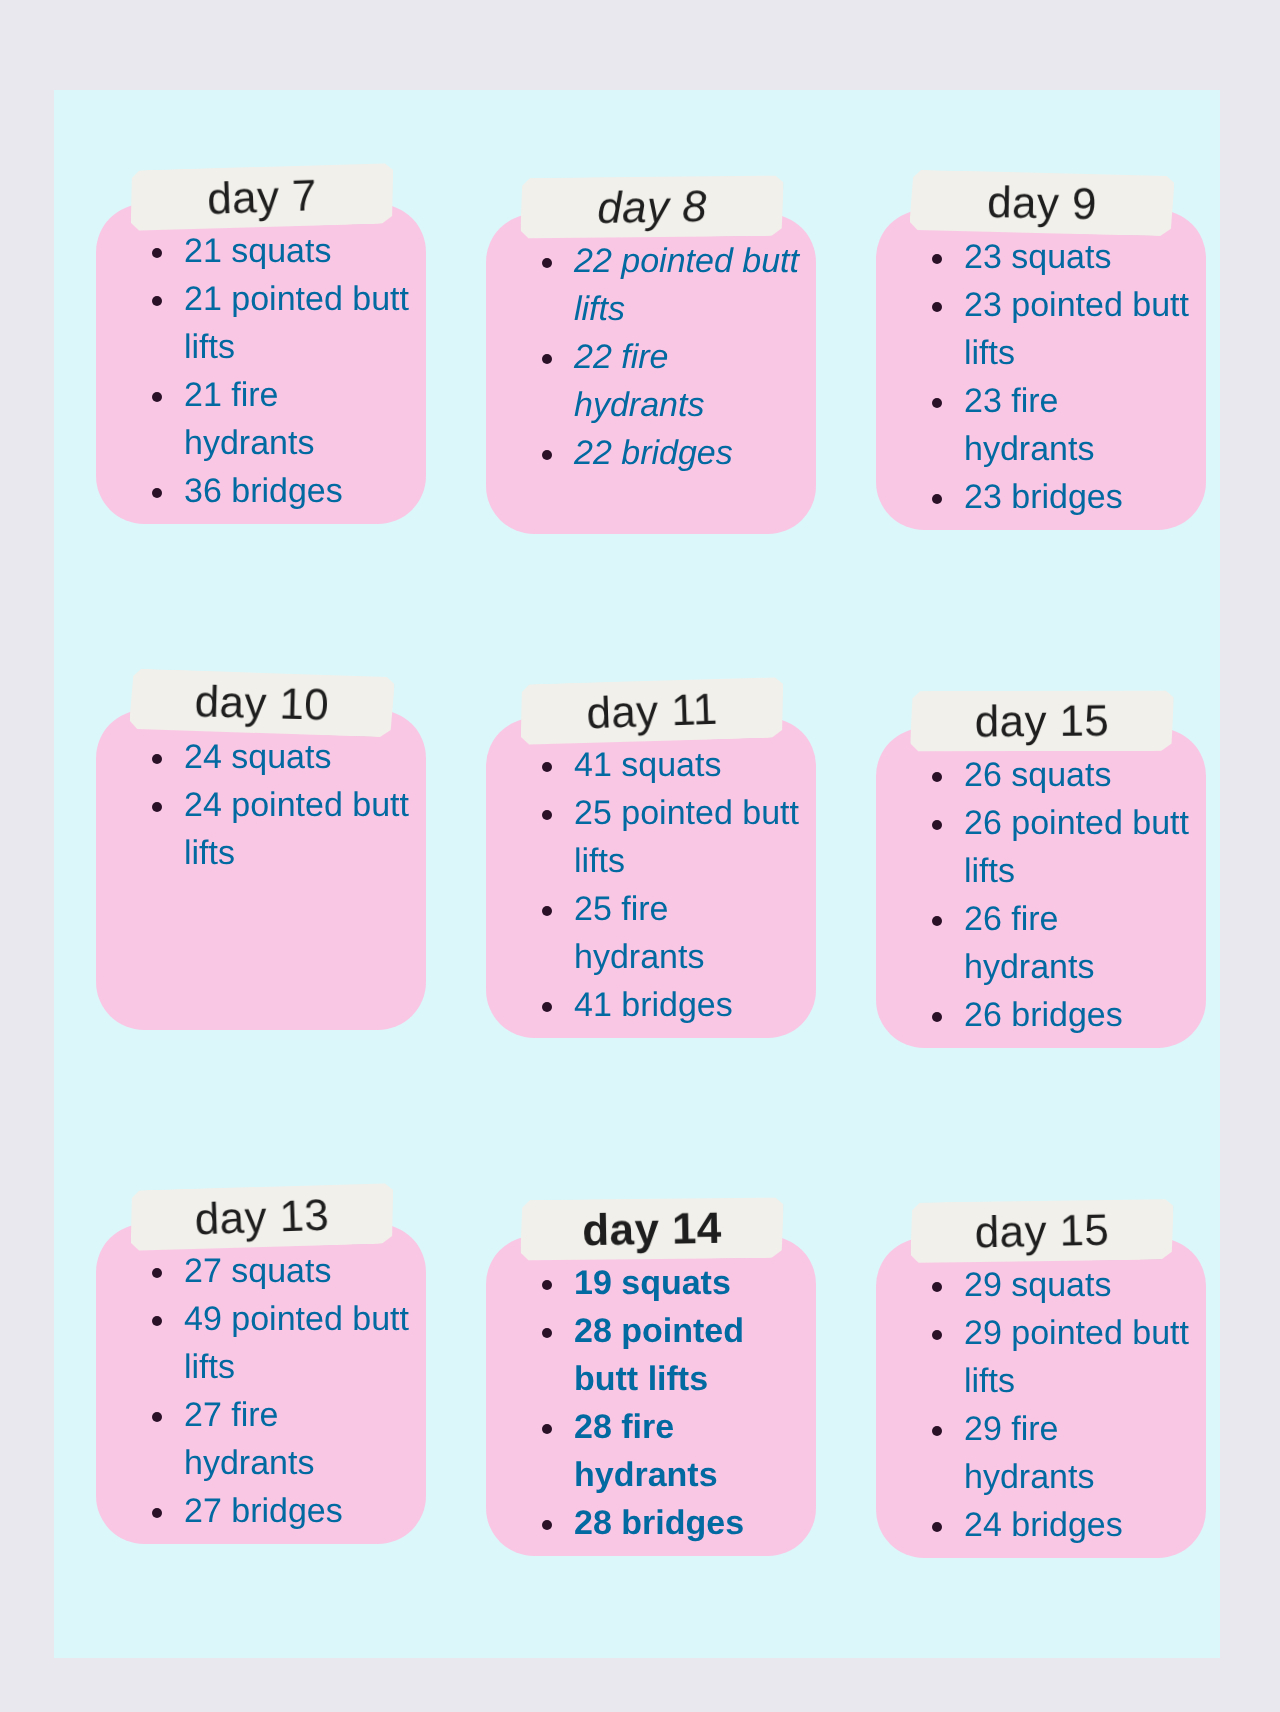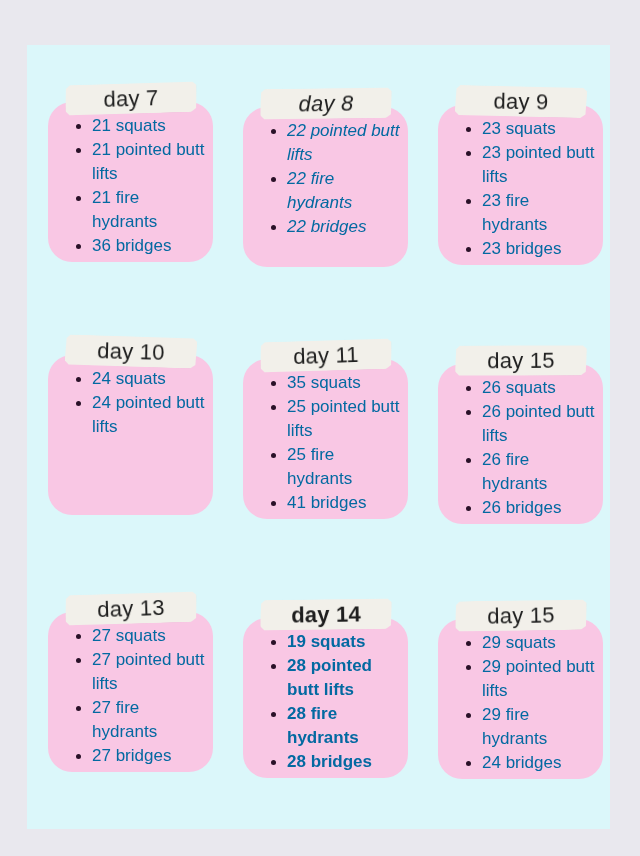--- a/index.html
+++ b/index.html
@@ -166,21 +166,21 @@
           </ul>
         </div>
       </div>
 
       <div class="cell o4">
         <div class="tape t5">
           <span>day 11</span>
         </div>
         <div class="card">
           <ul class="exercises">
-            <li>35 squats</li>
+            <li>41 squats</li>
             <li>25 pointed butt lifts</li>
             <li>25 fire hydrants</li>
             <li>41 bridges</li>
           </ul>
         </div>
       </div>
 
       <div class="cell o9">
         <div class="tape t6">
           <span>day 15</span>
@@ -195,21 +195,21 @@
         </div>
       </div>
 
       <div class="cell o0">
         <div class="tape t7">
           <span>day 13</span>
         </div>
         <div class="card">
           <ul class="exercises">
             <li>27 squats</li>
-            <li>27 pointed butt lifts</li>
+            <li>49 pointed butt lifts</li>
             <li>27 fire hydrants</li>
             <li>27 bridges</li>
           </ul>
         </div>
       </div>
 
       <div class="cell o6">
         <div class="tape t8">
           <span>day 14</span>
         </div>

